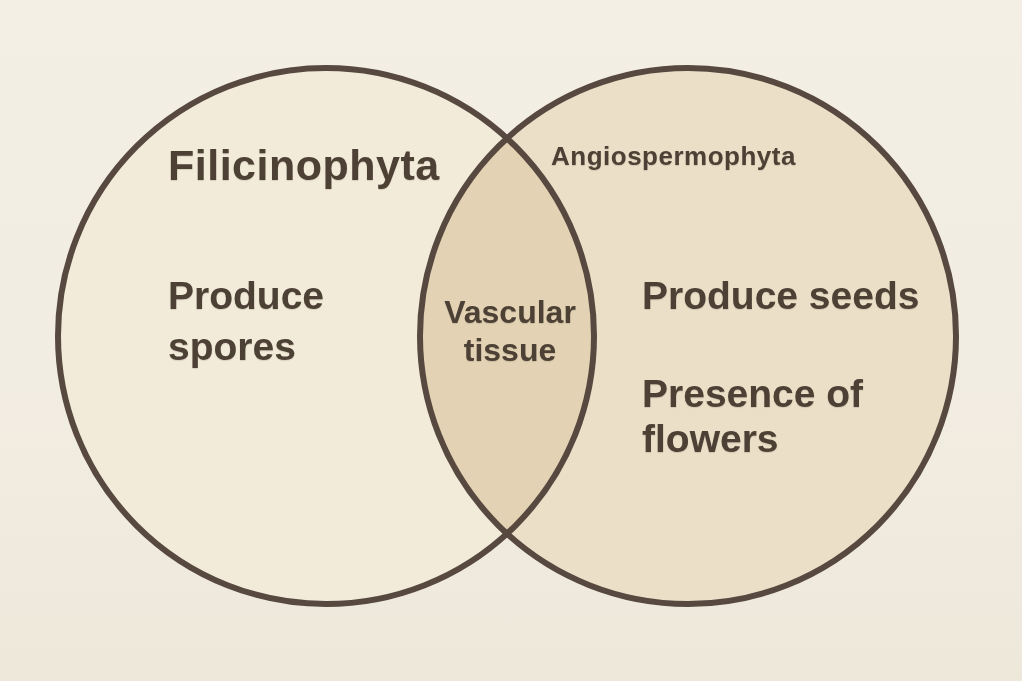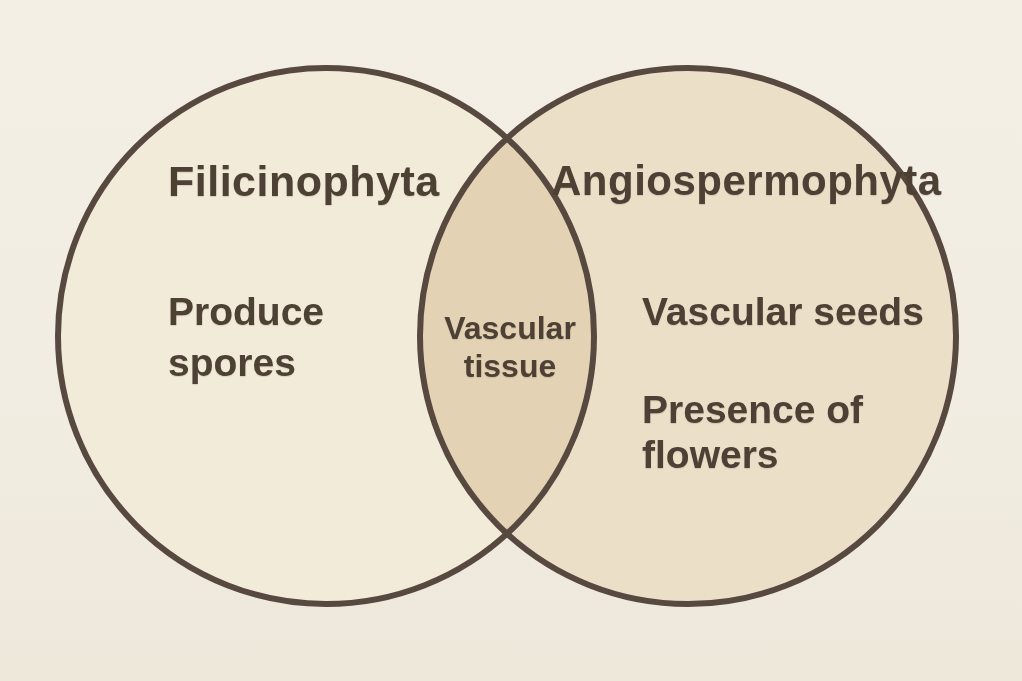--- a/index.html
+++ b/index.html
@@ -22,33 +22,32 @@
     position: absolute;
     left: 0;
     top: 0;
     display: block;
   }
   .txt {
     position: absolute;
     color: #4d4136;
     white-space: pre-line;
     text-shadow: 0 1px 1px rgba(90, 75, 60, 0.18);
-    margin-top: 16px;
   }
   .title-left {
     left: 168px;
     top: 141px;
     font-size: 43px;
     font-weight: 700;
     letter-spacing: 0.5px;
   }
   .title-right {
     left: 551px;
     top: 141px;
-    font-size: 42px;
+    font-size: 26px;
     font-weight: 700;
     letter-spacing: 0.5px;
     text-align: right;
   }
   .item-left {
     left: 168px;
     top: 271px;
     font-size: 39px;
     font-weight: 700;
     line-height: 1.3;
@@ -101,18 +100,18 @@
   <div class="txt title-left">Filicinophyta</div>
 
   <div class="txt title-right">Angiospermophyta</div>
 
   <div class="txt item-overlap">Vascular
 tissue</div>
 
   <div class="txt item-left">Produce
 spores</div>
 
-  <div class="txt item-right-1">Vascular seeds</div>
+  <div class="txt item-right-1">Produce seeds</div>
 
   <div class="txt item-right-2">Presence of
 flowers</div>
 
 </div>
 
 </body></html>

